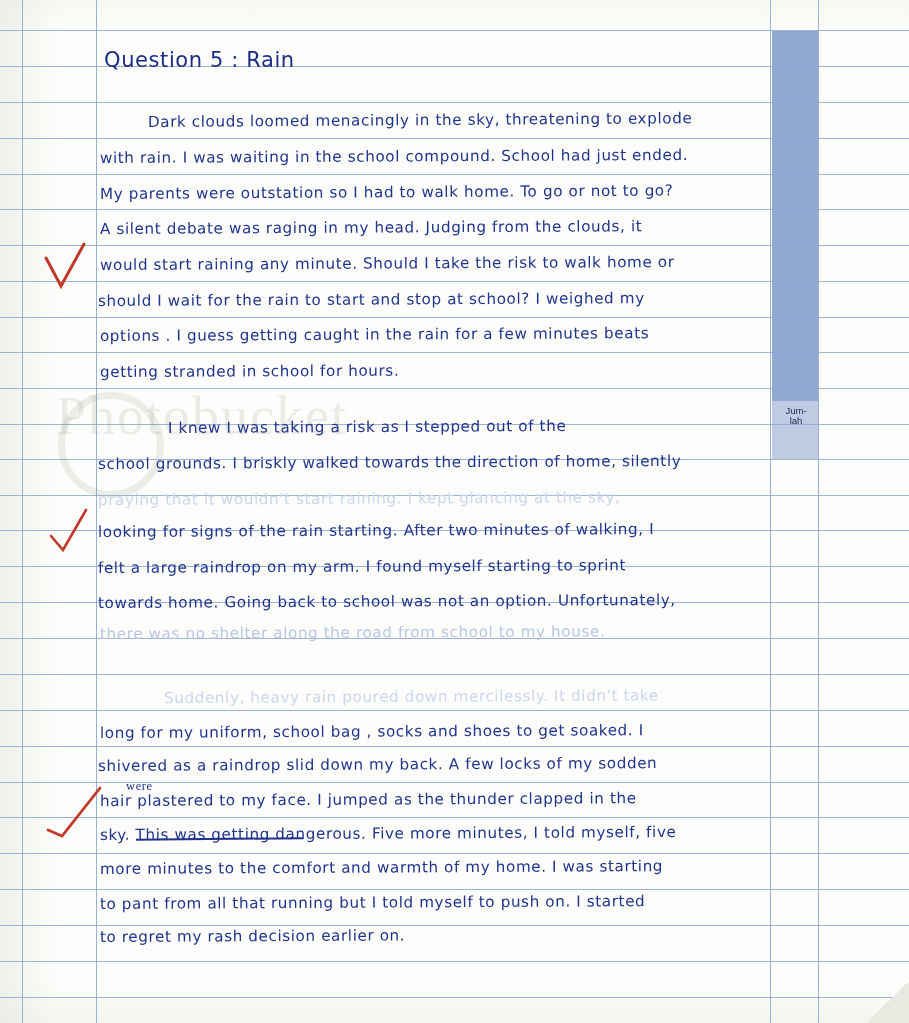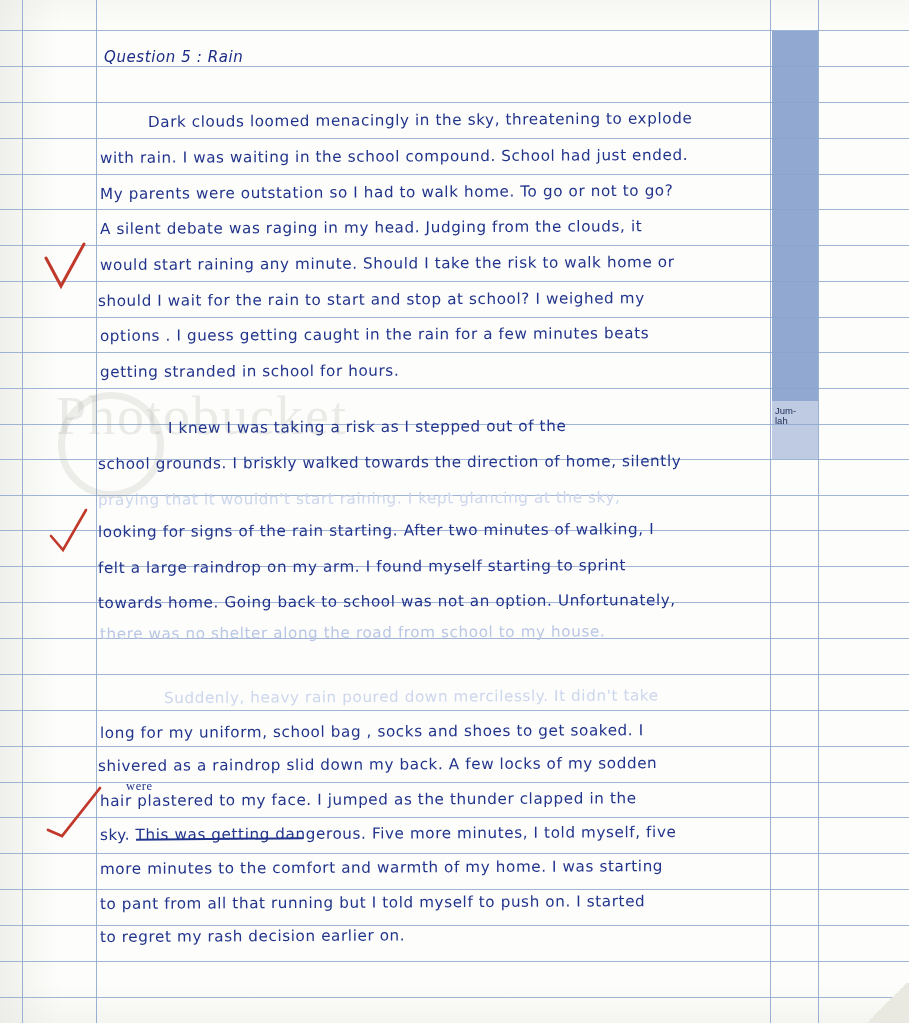--- a/index.html
+++ b/index.html
@@ -43,21 +43,21 @@
   }
   .marks-head .markah{
     position:absolute;left:52px;top:7px;font-size:11px;color:#3a4a7a;
     font-family:"Liberation Sans",sans-serif;
   }
   .marks-blue{
     position:absolute;left:772px;width:46px;background:#8ba3cd;opacity:.95;
   }
   .jumlah{
     position:absolute;left:775px;top:406px;width:42px;
-    font-size:9.5px;line-height:10px;color:#1d2a52;text-align:left;
+    font-size:9.5px;line-height:10px;color:#1d2a52;text-align:center;
     font-family:"Liberation Sans",sans-serif;
   }
 
   
   .watermark{
     position:absolute;left:40px;top:385px;width:820px;
     font-family:"Liberation Serif",serif;
     font-size:54px;color:rgba(150,150,140,.18);
     letter-spacing:2px;white-space:nowrap;pointer-events:none;margin-left:16px;
   }
@@ -148,21 +148,21 @@
   <div class="marks-blue" style="top:401px;height:58px;opacity:.55;"></div>
   <div class="jumlah">
     <div>Jum-</div>
     <div>lah</div>
   </div>
 
   <div class="bleed" style="left:190px;top:12px">&nbsp;</div>
   <div class="bleed" style="left:150px;top:50px">&nbsp;</div>
   <div class="bleed" style="left:150px;top:86px">&nbsp;</div>
 
-  <div class="hw ink-dark" style="left:104px;top:48px;font-size:15px;font-style:italic;">Question  5 : Rain</div>
+  <div class="hw ink-dark" style="left:104px;top:48px;font-size:21px;">Question  5 : Rain</div>
 
   <div class="hw" style="left:148px;top:113px;transform:rotate(-0.4deg);">Dark  clouds  loomed  menacingly  in  the  sky, threatening  to  explode</div>
   <div class="hw" style="left:100px;top:149px;transform:rotate(-0.3deg);">with  rain. I  was  waiting  in  the  school  compound. School  had  just  ended.</div>
   <div class="hw" style="left:100px;top:185px;transform:rotate(-0.35deg);">My  parents  were  outstation  so  I  had  to  walk  home. To  go  or  not  to  go?</div>
   <div class="hw" style="left:100px;top:220px;transform:rotate(-0.3deg);">A  silent  debate  was  raging  in  my  head. Judging  from  the  clouds,  it</div>
   <div class="hw" style="left:100px;top:256px;transform:rotate(-0.3deg);">would  start  raining  any  minute. Should  I  take  the  risk  to  walk  home  or</div>
   <div class="hw" style="left:98px;top:292px;transform:rotate(-0.3deg);">should  I  wait  for  the  rain  to  start  and  stop  at  school? I  weighed  my</div>
   <div class="hw" style="left:100px;top:327px;transform:rotate(-0.3deg);">options . I  guess  getting  caught  in  the  rain  for  a  few  minutes  beats</div>
   <div class="hw" style="left:100px;top:363px;transform:rotate(-0.25deg);">getting  stranded  in  school  for  hours.</div>
 

